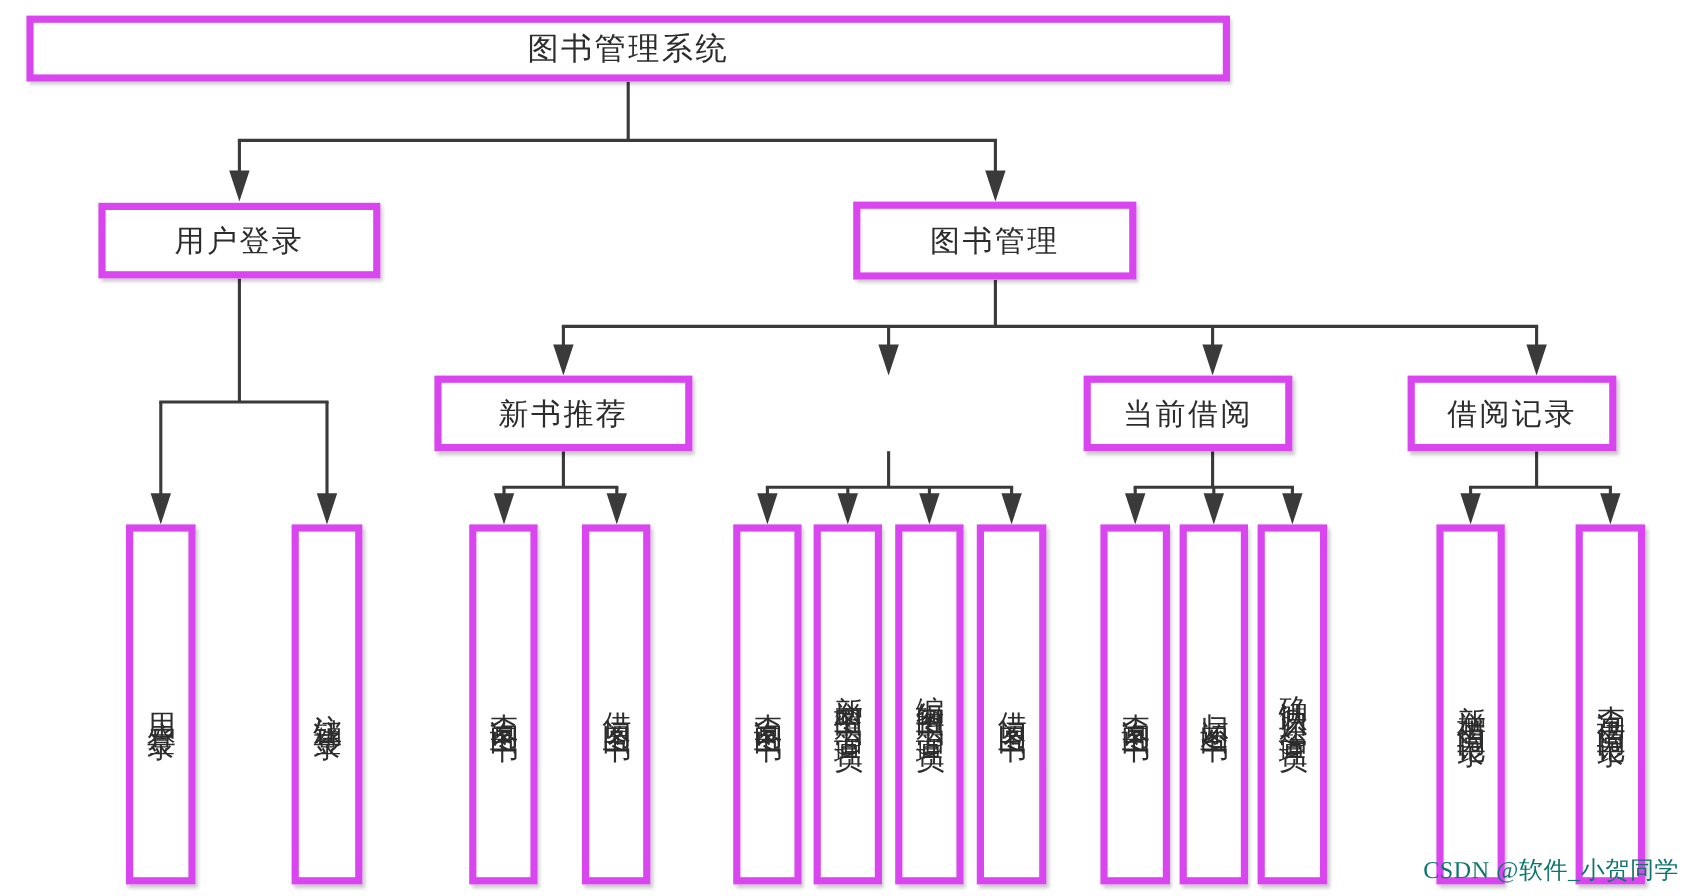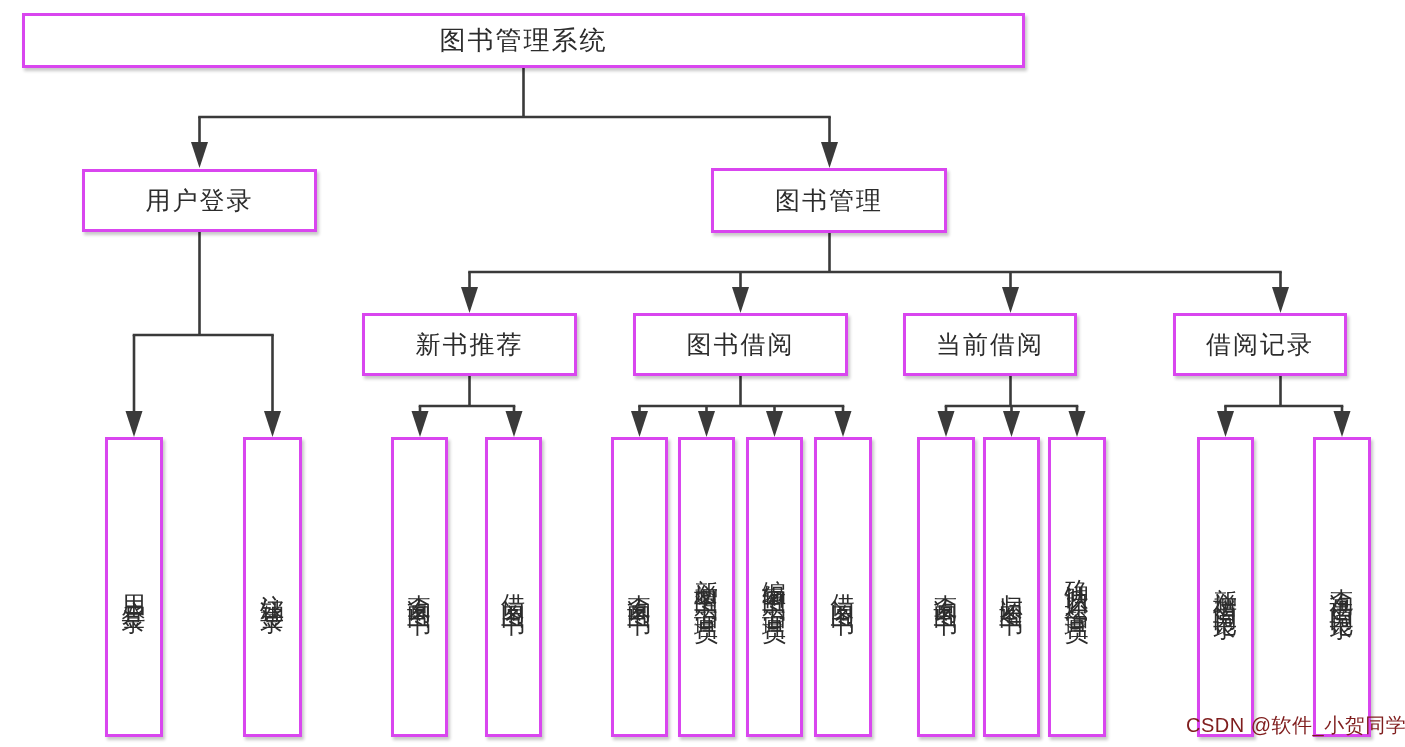--- a/index.html
+++ b/index.html
@@ -3,33 +3,33 @@
 <meta charset="utf-8">
 <style>
   html,body{margin:0;padding:0;background:#ffffff;}
   .canvas{
     position:relative;width:1405px;height:747px;background:#ffffff;overflow:hidden;
     font-family:"Liberation Sans","DejaVu Sans",sans-serif;
   }
   .wires{position:absolute;left:0;top:0;z-index:0;}
   .node{
     position:absolute;box-sizing:border-box;background:#ffffff;
-    border:3px solid #d946ef;display:flex;align-items:center;justify-content:center;
+    border:6px solid #d946ef;display:flex;align-items:center;justify-content:center;
     box-shadow:2px 3px 3px rgba(0,0,0,0.22);z-index:1;
   }
   .node .label{color:#2c2c2c;}
   .h .label{font-size:25px;letter-spacing:2px;white-space:nowrap;}
   .root .label{font-size:26px;letter-spacing:2px;}
   .v .label{
     writing-mode:vertical-rl;text-orientation:mixed;
     font-size:24px;letter-spacing:6px;line-height:1.05;
   }
   .watermark{
-    position:absolute;left:1186px;top:712px;font-size:20px;color:#7f1d1d;
-    white-space:nowrap;z-index:5;letter-spacing:0.5px;
+    position:absolute;left:1186px;top:712px;font-size:20px;color:#0f766e;
+    white-space:nowrap;z-index:5;letter-spacing:0.5px;font-family:Liberation Serif, serif;
   }
 </style>
 </head>
 <body>
 
 <div class="canvas">
 
   <svg class="wires" width="1405" height="747" viewBox="0 0 1405 747">
     <g stroke="#3a3a3a" stroke-width="2.6" fill="none">
 
@@ -103,23 +103,20 @@
   <div class="node h" style="left:82px;top:169px;width:235px;height:63px;">
     <span class="label">用户登录</span>
   </div>
   <div class="node h" style="left:362px;top:313px;width:215px;height:63px;">
     <span class="label">新书推荐</span>
   </div>
 
   <div class="node h" style="left:711px;top:168px;width:236px;height:65px;">
     <span class="label">图书管理</span>
   </div>
-  <div class="node h" style="left:633px;top:313px;width:215px;height:63px;">
-    <span class="label">图书借阅</span>
-  </div>
   <div class="node h" style="left:903px;top:313px;width:174px;height:63px;">
     <span class="label">当前借阅</span>
   </div>
   <div class="node h" style="left:1173px;top:313px;width:174px;height:63px;">
     <span class="label">借阅记录</span>
   </div>
 
   <div class="node v" style="left:105px;top:437px;width:58px;height:300px;">
     <span class="label">用户登录</span>
   </div>

